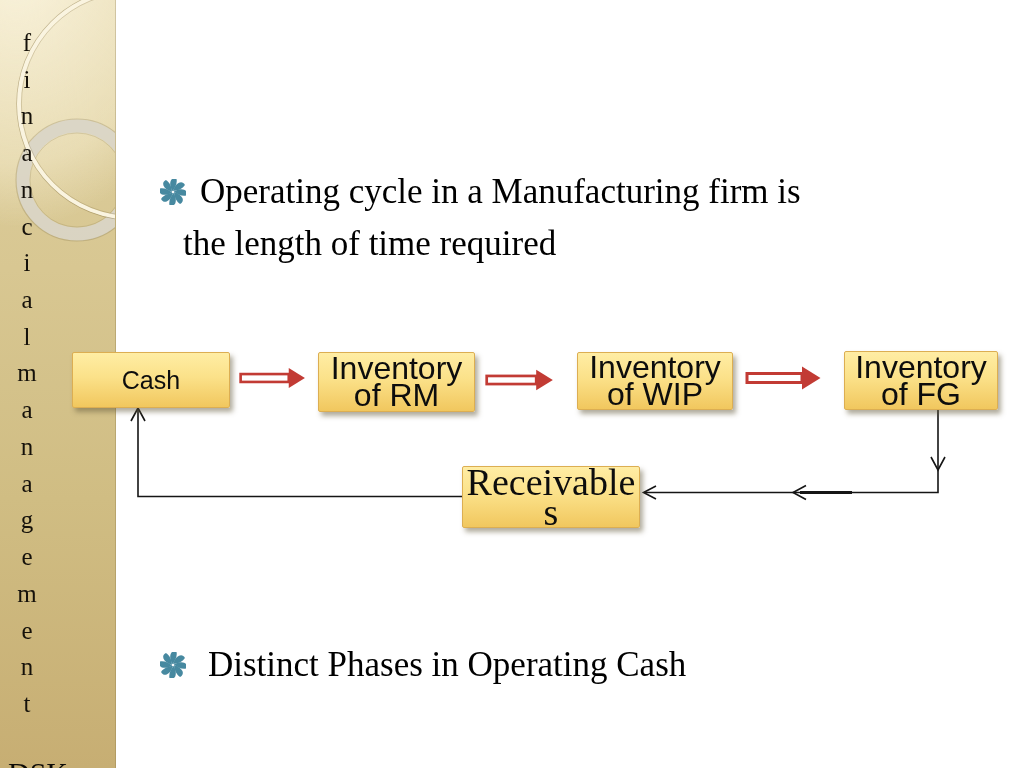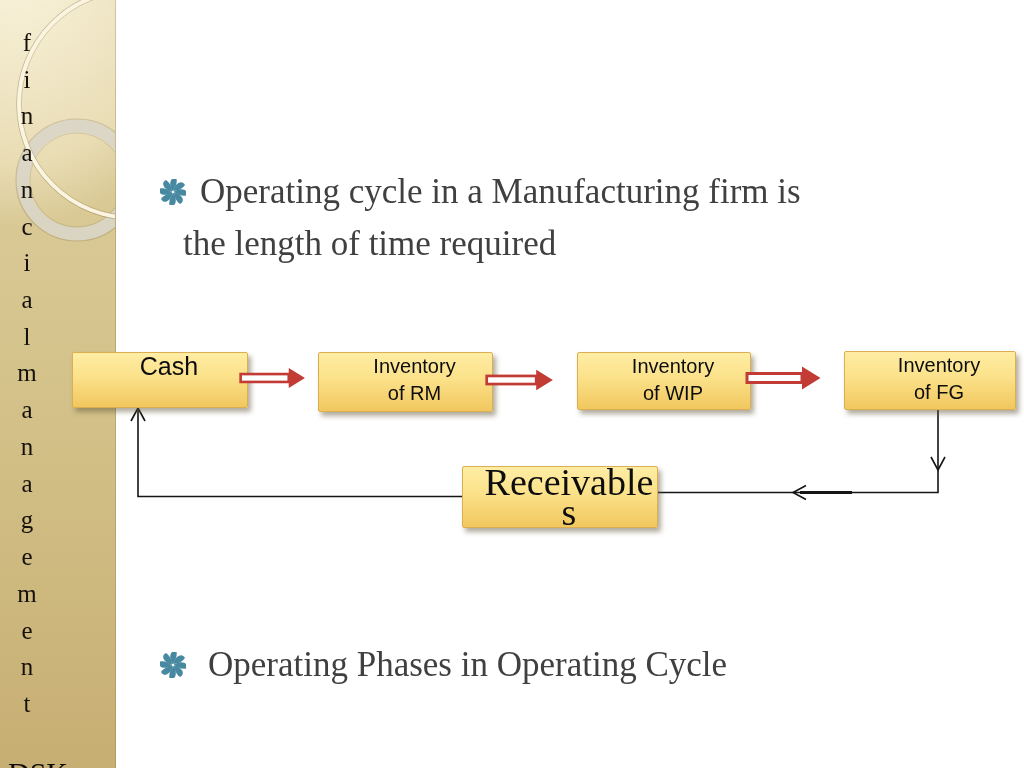--- a/index.html
+++ b/index.html
@@ -17,36 +17,35 @@
     border-right:1px solid rgba(140,120,70,.35);
   }
   .sidebar svg.rings{position:absolute;left:0;top:0;}
   .vletters{
     position:absolute;left:0;top:30px;width:54px;height:686px;
     display:flex;flex-direction:column;justify-content:space-between;align-items:center;
     font-size:25px;line-height:1;color:#15110a;
   }
   .dsk{position:absolute;left:8px;top:724px;font-size:30px;color:#0d0b07;margin-top:32px;}
   
-  .bullet-para{position:absolute;font-size:35px;line-height:52px;text-indent:-23px;color:#404040;}
+  .bullet-para{position:absolute;font-size:35px;line-height:52px;text-indent:-23px;color:#000000;}
   #bullet1{left:183px;top:131px;width:800px;}
   #bullet2{left:183px;top:604px;width:820px;}
   .bullet-para .btext{white-space:pre-line;}
   .pinwheel{width:26px;height:26px;margin-right:14px;vertical-align:-2px;display:inline-block;}
   #bullet2 .pinwheel{margin-right:22px;}
   
   .node{
-    position:absolute;display:flex;justify-content:center;text-align:center;
+    position:absolute;display:flex;align-items:center;justify-content:center;text-align:center;
     background:linear-gradient(180deg,#ffeda4 0%,#fbe189 45%,#f1c75e 100%);
     border:1px solid #dcae52;border-radius:2px;color:#0d0d0d;
     box-shadow:3px 4px 5px rgba(100,90,60,.5);
-    padding-left:18px;
   }
   .node .lbl{white-space:pre-line;}
-  .node-sans{font-family:"Liberation Sans",sans-serif;font-size:20px;line-height:27px;}
+  .node-sans{font-family:"Liberation Sans",sans-serif;font-size:32px;line-height:27px;}
   #node-cash{left:72px;top:352px;width:156px;height:54px;font-size:25px;}
   #node-rm{left:318px;top:352px;width:155px;height:58px;}
   #node-wip{left:577px;top:352px;width:154px;height:56px;}
   #node-fg{left:844px;top:351px;width:152px;height:57px;}
   #node-recv{left:462px;top:466px;width:176px;height:60px;
     font-family:"Liberation Serif",serif;font-size:38px;line-height:30px;}
   
   .red-arrow{position:absolute;}
   #arrow1{left:238px;top:362px;}
   #arrow2{left:484px;top:364px;}
@@ -112,21 +111,21 @@
     <g fill="#4789a0">
       <path d="M0 -1 C 3 -10, 9 -11, 11 -6.5 C 9 -3, 4 -1, 0 -1 Z" transform="rotate(0)"></path>
       <path d="M0 -1 C 3 -10, 9 -11, 11 -6.5 C 9 -3, 4 -1, 0 -1 Z" transform="rotate(45)"></path>
       <path d="M0 -1 C 3 -10, 9 -11, 11 -6.5 C 9 -3, 4 -1, 0 -1 Z" transform="rotate(90)"></path>
       <path d="M0 -1 C 3 -10, 9 -11, 11 -6.5 C 9 -3, 4 -1, 0 -1 Z" transform="rotate(135)"></path>
       <path d="M0 -1 C 3 -10, 9 -11, 11 -6.5 C 9 -3, 4 -1, 0 -1 Z" transform="rotate(180)"></path>
       <path d="M0 -1 C 3 -10, 9 -11, 11 -6.5 C 9 -3, 4 -1, 0 -1 Z" transform="rotate(225)"></path>
       <path d="M0 -1 C 3 -10, 9 -11, 11 -6.5 C 9 -3, 4 -1, 0 -1 Z" transform="rotate(270)"></path>
       <path d="M0 -1 C 3 -10, 9 -11, 11 -6.5 C 9 -3, 4 -1, 0 -1 Z" transform="rotate(315)"></path>
     </g>
-  </svg><span class="btext">Operating Phases in Operating Cycle</span>
+  </svg><span class="btext">Distinct Phases in Operating Cash</span>
 </p>
 
 <svg class="connector-layer" width="1024" height="768" viewBox="0 0 1024 768">
   <g stroke="#151515" stroke-width="1.6" fill="none">
 
     <path d="M938 408 L938 492.5 L644 492.5"></path>
     <path d="M931 457 L938 470 L945 457"></path>
     <path d="M656 486 L643.5 492.5 L656 499"></path>
     <path d="M852 492.5 L800 492.5" stroke-width="3.2"></path>
     <path d="M806 485.5 L793 492.5 L806 499.5"></path>

